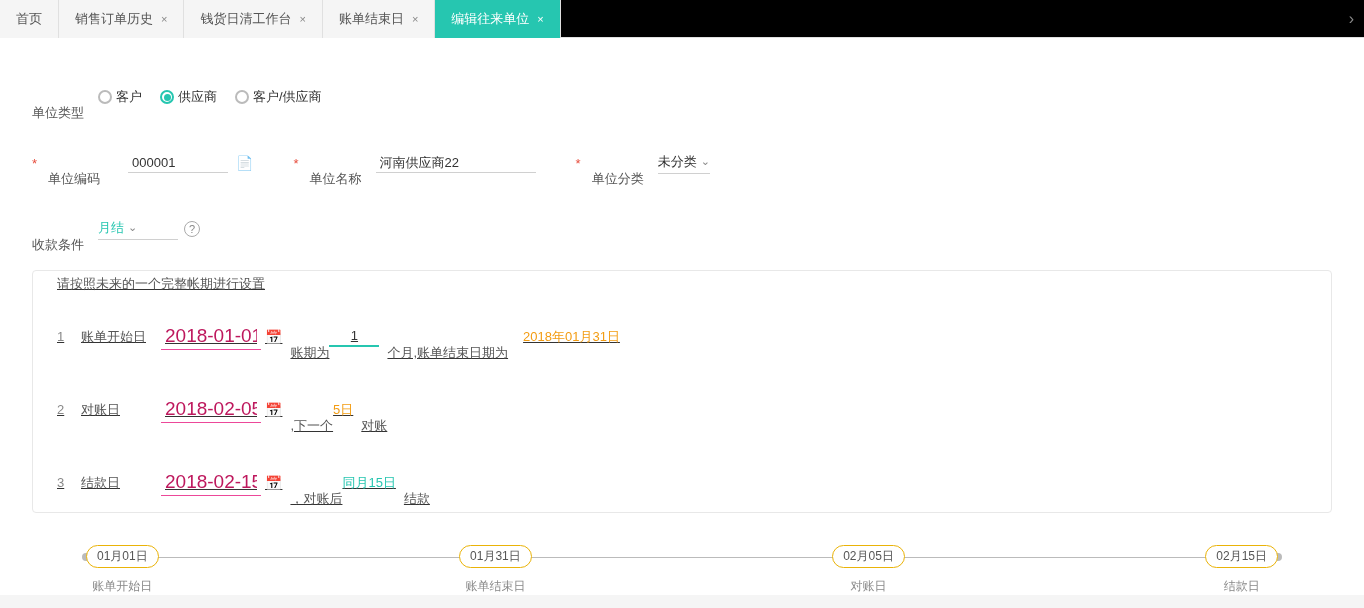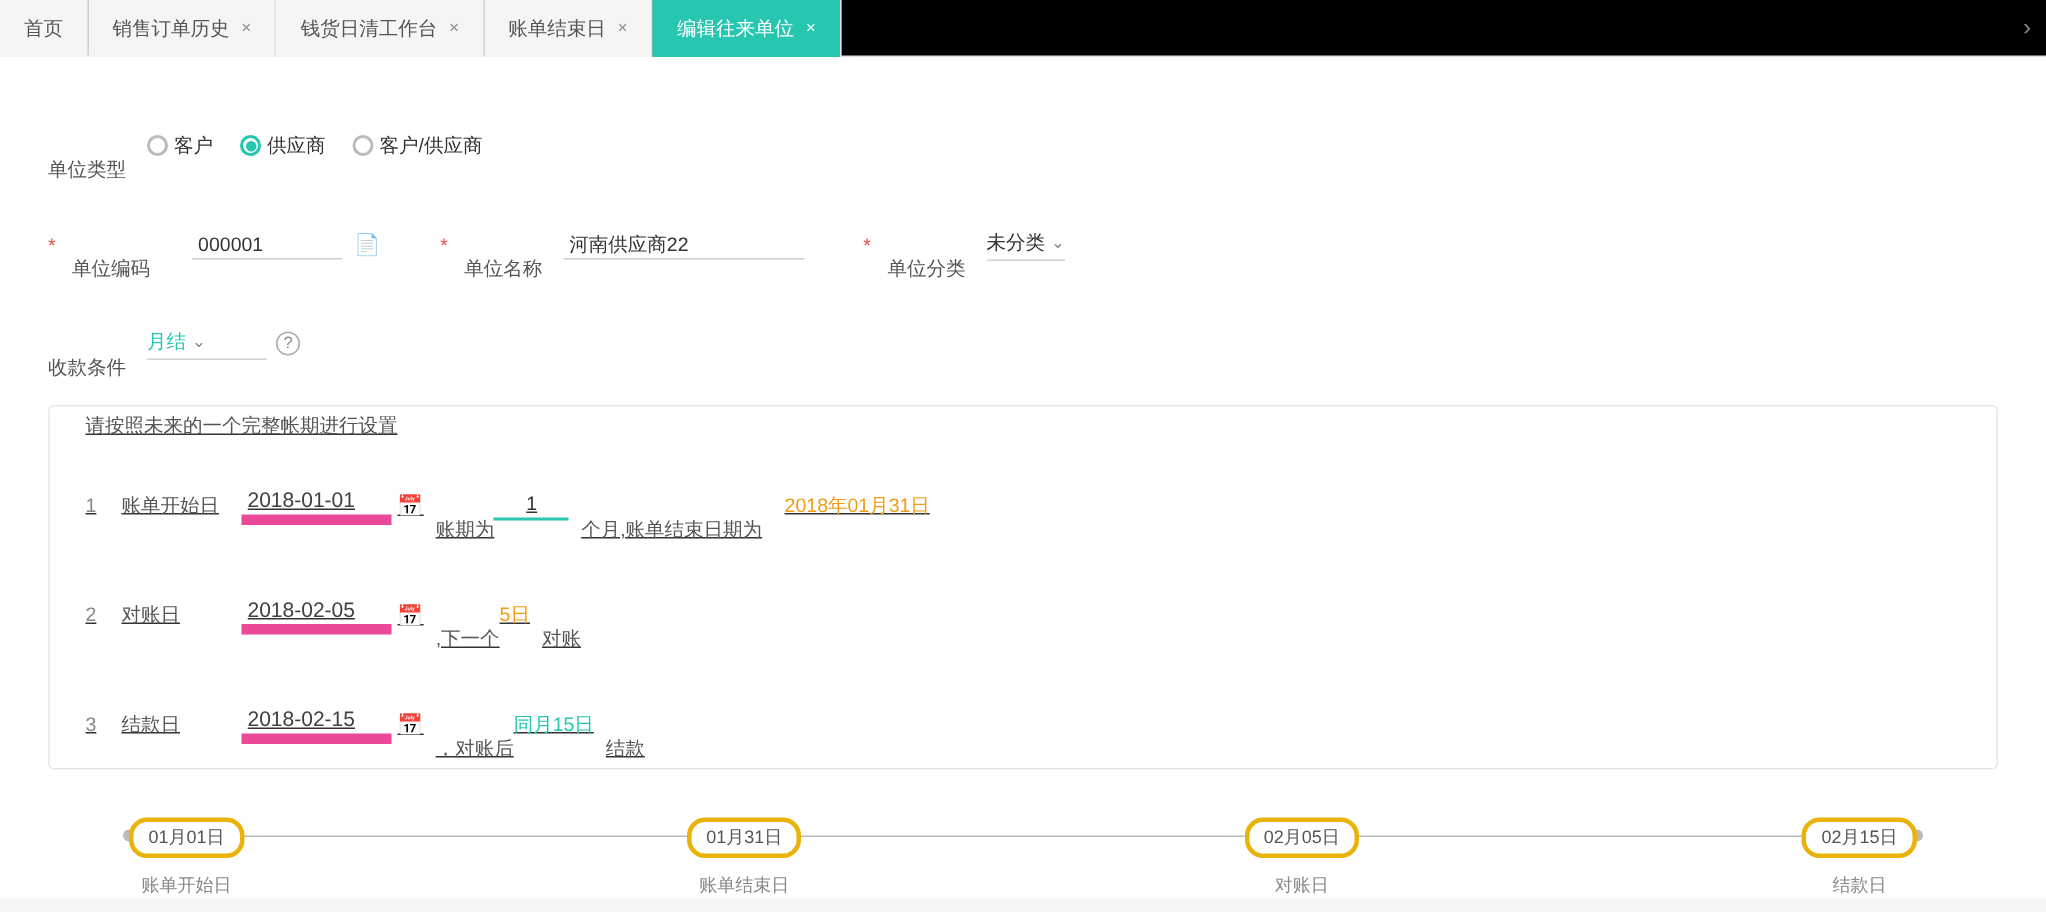--- a/index.html
+++ b/index.html
@@ -169,24 +169,24 @@
       color: #888;
       font-size: 13px;
     }
     .period-row-label {
       width: 80px;
       color: #555;
       font-size: 13px;
     }
     .period-date-input {
       border: none;
-      border-bottom: 7px solid #ec4899;
+      border-bottom: 1px solid #ec4899;
       outline: none;
-      font-size: 14px;
-      color: #404040;
+      font-size: 19px;
+      color: #be185d;
       width: 100px;
       padding: 2px 4px;
       background: transparent;
     }
     .period-desc {
       font-size: 13px;
       color: #555;
       margin-left: 8px;
       margin-top: 33px;
     }
@@ -231,21 +231,21 @@
       z-index: 1;
     }
     .timeline-node {
       display: flex;
       flex-direction: column;
       align-items: center;
       gap: 6px;
     }
     .node-pill {
       background: #fff;
-      border: 3px solid #eab308;
+      border: 1px solid #eab308;
       border-radius: 12px;
       padding: 2px 10px;
       font-size: 12px;
       color: #555;
       white-space: nowrap;
     }
     .node-label {
       font-size: 12px;
       color: #888;
       margin-top: 4px;

